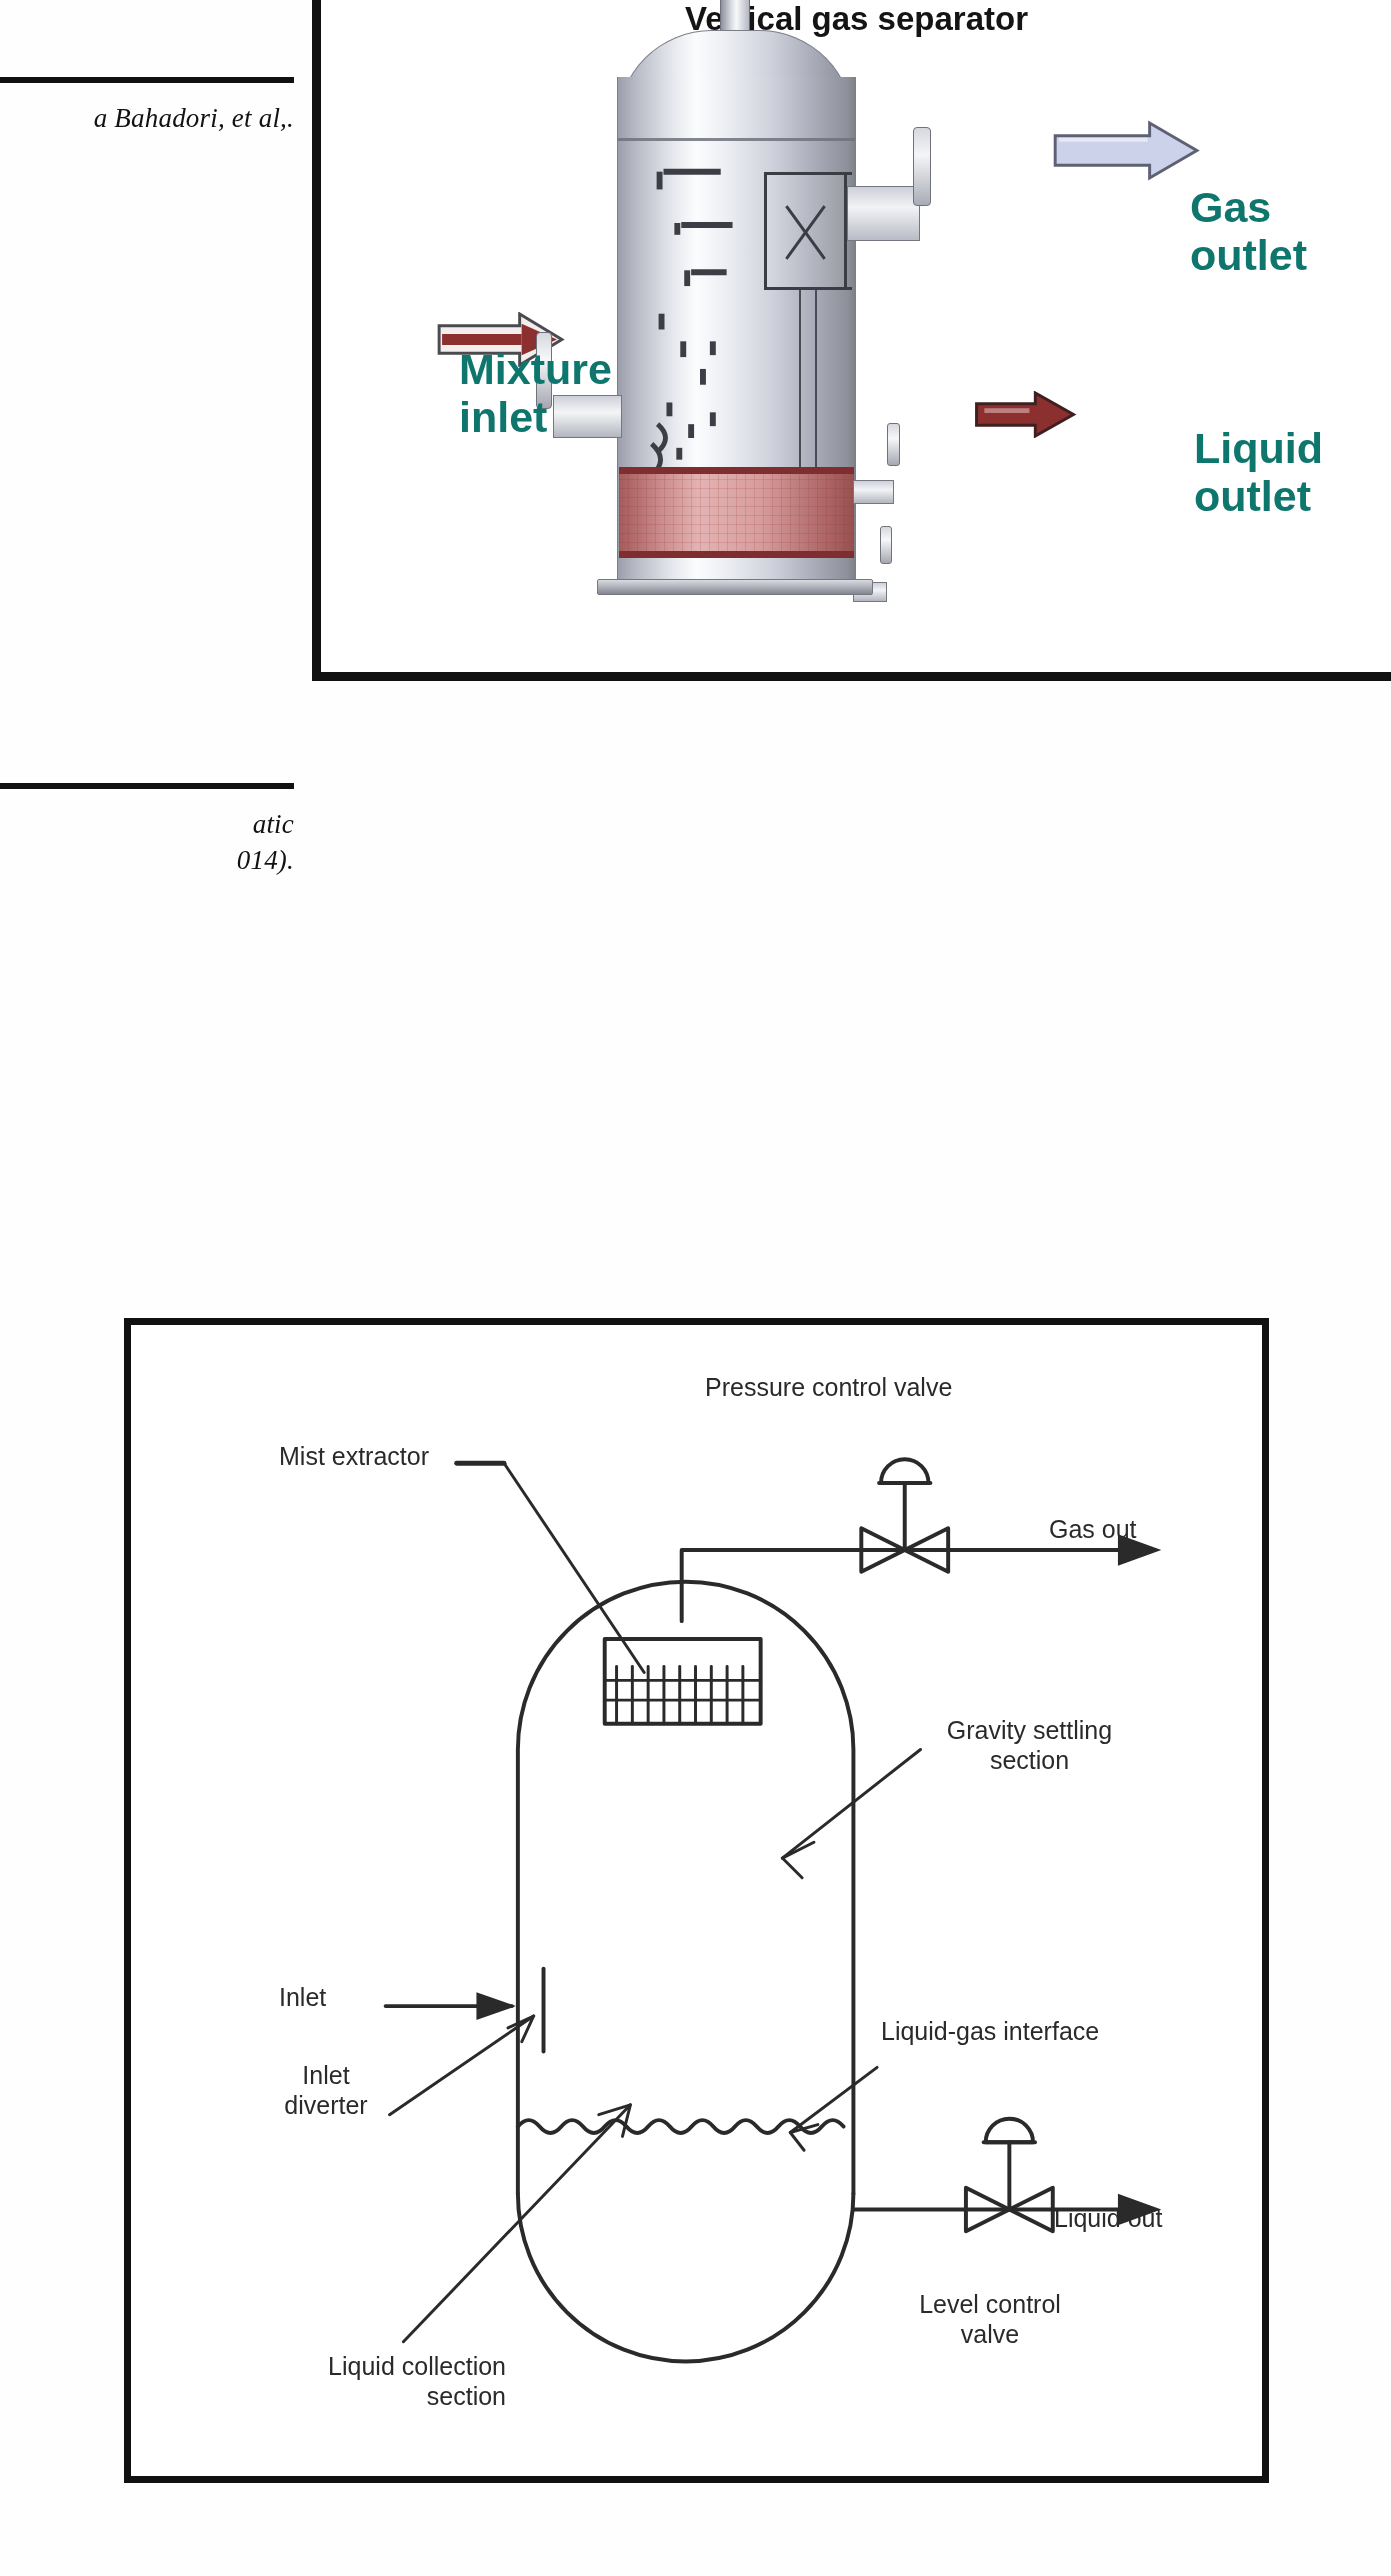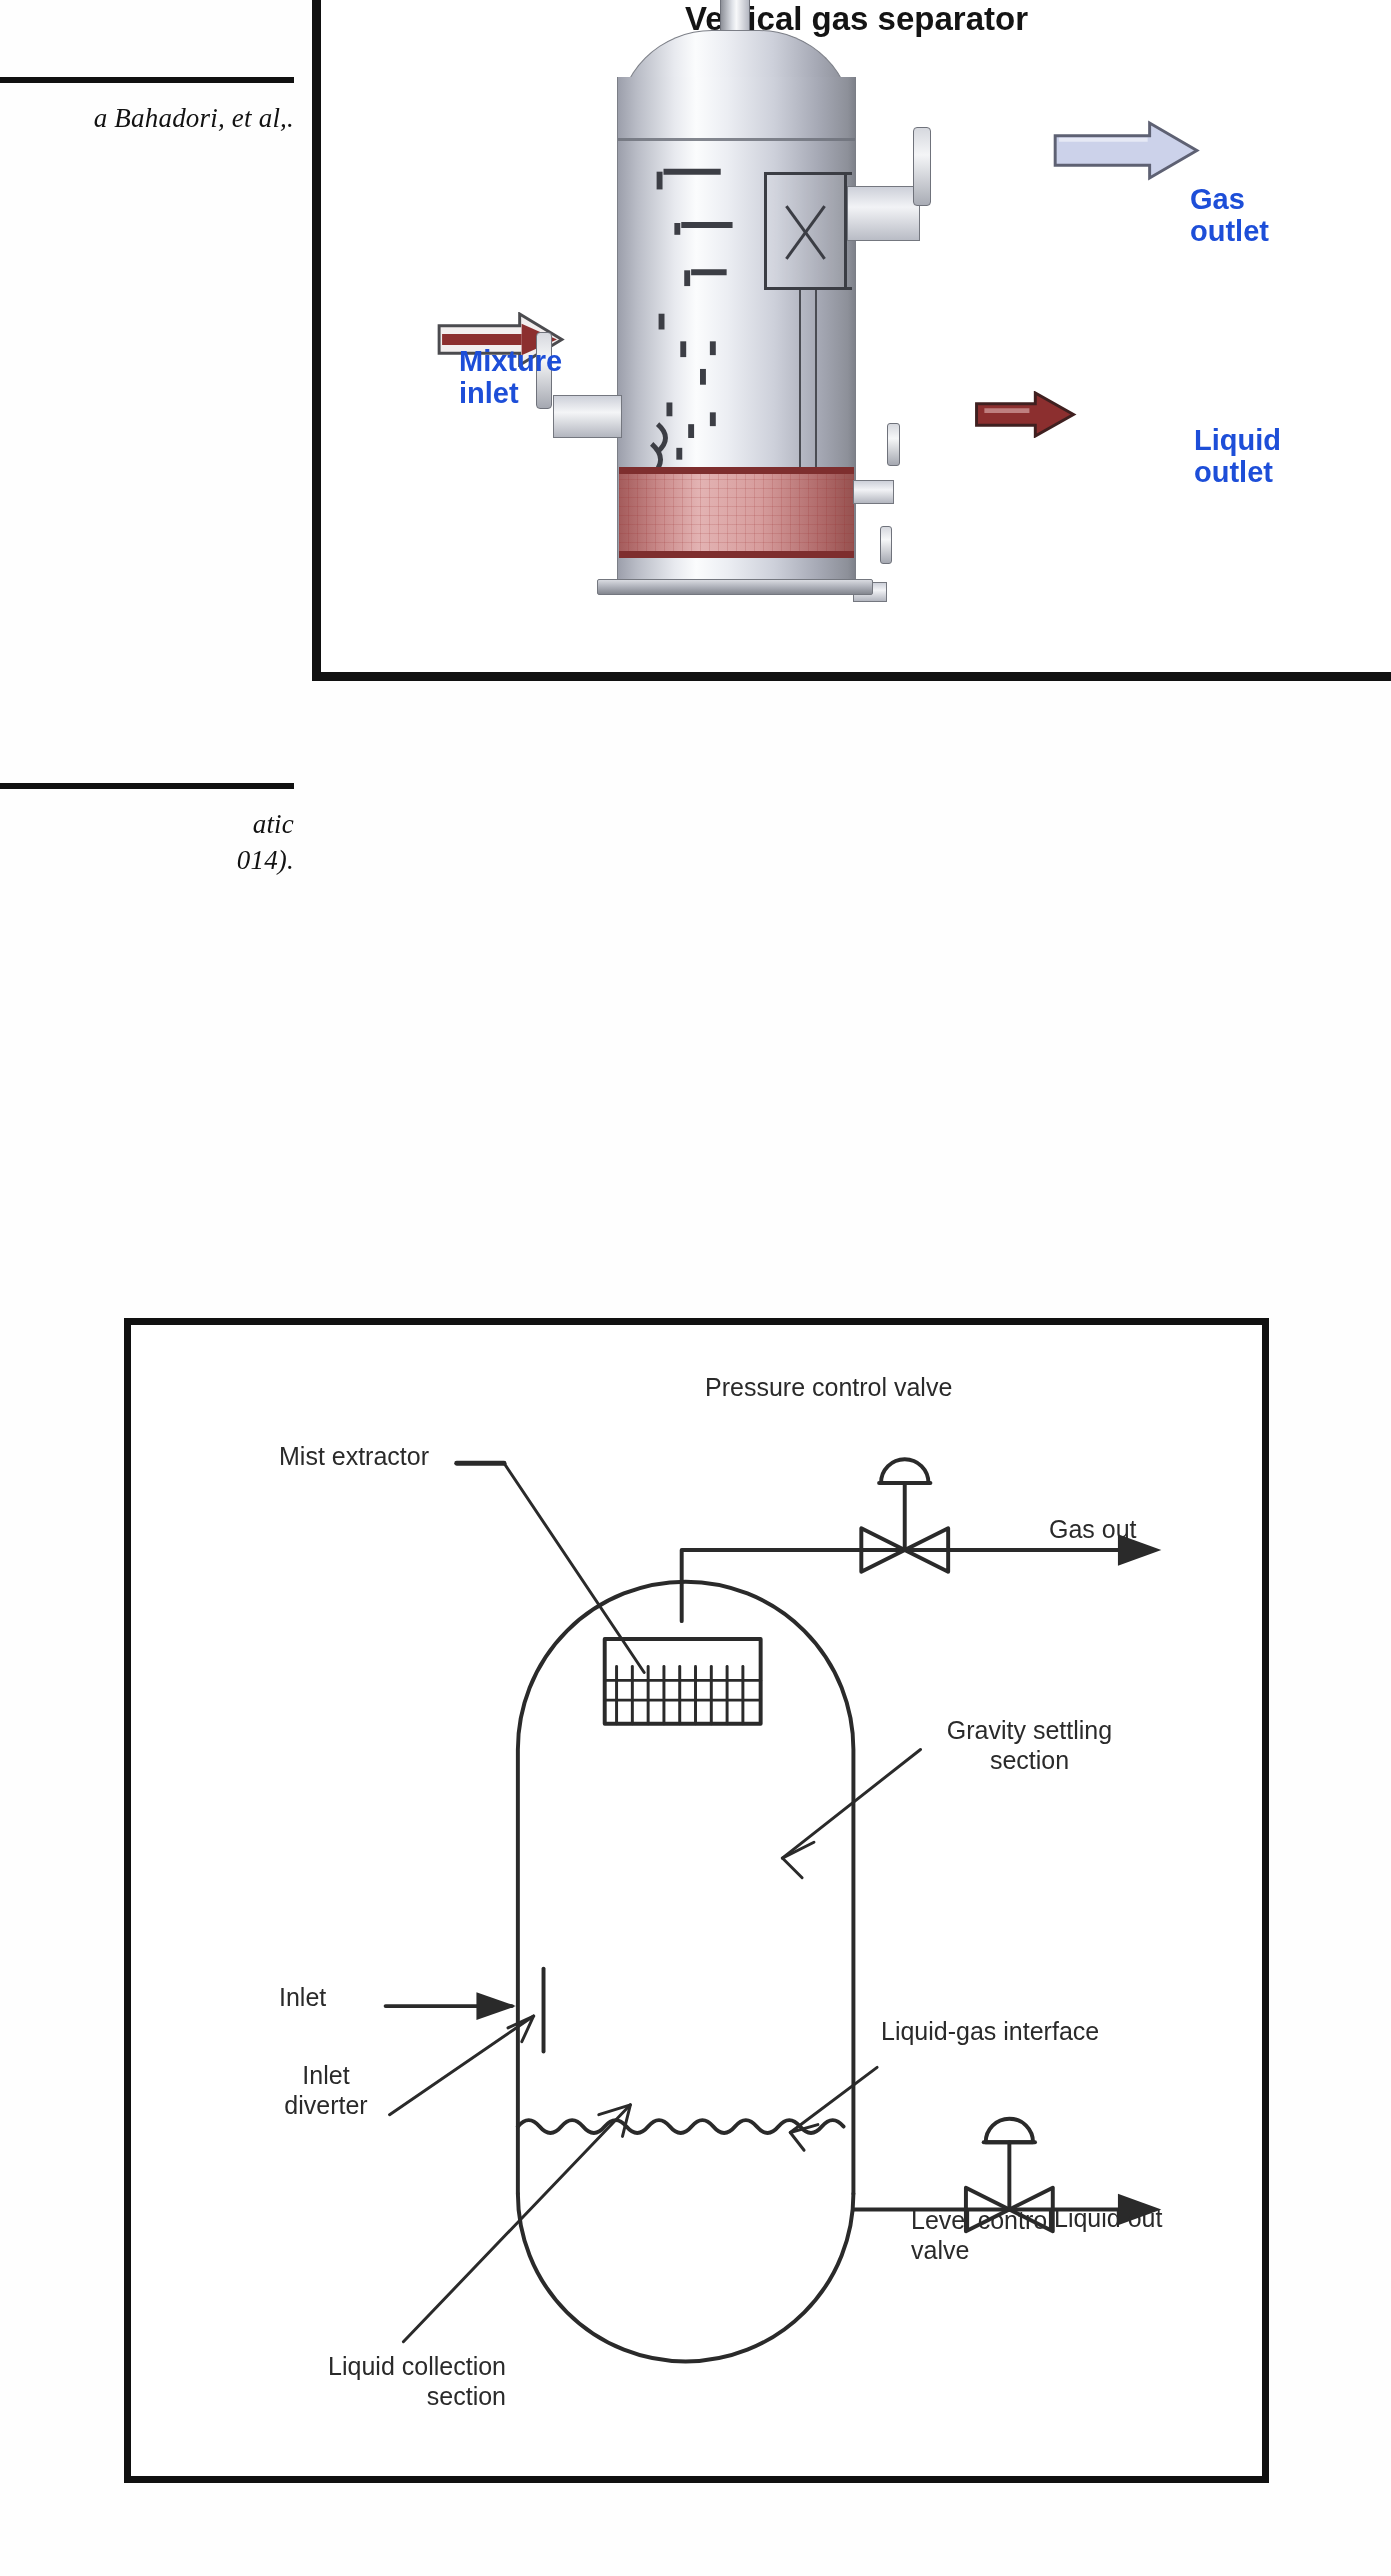--- a/index.html
+++ b/index.html
@@ -144,21 +144,21 @@
     background:linear-gradient(to bottom,#d6d8de,#f6f7f8 35%,#a5a8b1);
     border:1px solid #6f727b;box-sizing:border-box;
   }
 
   
   .arrow{position:absolute;}
   .arrow svg{display:block;}
 
   .f1-label{
     position:absolute;font-family:"Liberation Sans",sans-serif;
-    font-weight:bold;font-size:29px;line-height:1.12;color:#1d4ed8;
+    font-weight:bold;font-size:43px;line-height:1.12;color:#0f766e;
   }
   #label-gas-outlet{left:869px;top:183px;}
   #label-mixture-inlet{left:138px;top:345px;}
   #label-liquid-outlet{left:873px;top:424px;}
   #label-vertical-gas-separator{
     left:0;top:604px;width:1071px;text-align:center;
     font-family:"Liberation Sans",sans-serif;font-weight:bold;font-size:33px;color:#141414;
   }
 
   
@@ -169,21 +169,21 @@
   }
 
   #lbl-pressure-control-valve{left:574px;top:47px;}
   #lbl-mist-extractor{left:148px;top:116px;}
   #lbl-gas-out{left:918px;top:189px;}
   #lbl-gravity-settling{left:795px;top:390px;width:207px;text-align:center;}
   #lbl-inlet{left:148px;top:657px;}
   #lbl-inlet-diverter{left:136px;top:735px;width:118px;text-align:center;}
   #lbl-liquid-gas-interface{left:750px;top:691px;}
   #lbl-liquid-out{left:923px;top:878px;}
-  #lbl-level-control-valve{left:780px;top:880px;width:158px;}
+  #lbl-level-control-valve{left:780px;top:964px;width:158px;text-align:center;}
   #lbl-liquid-collection{left:148px;top:1026px;width:227px;text-align:right;}
 
   .schematic{position:absolute;left:0;top:0;width:100%;height:100%;}
 </style>
 </head>
 <body>
 
 <div class="page">
 
   <div class="caption-block" id="caption-1">

